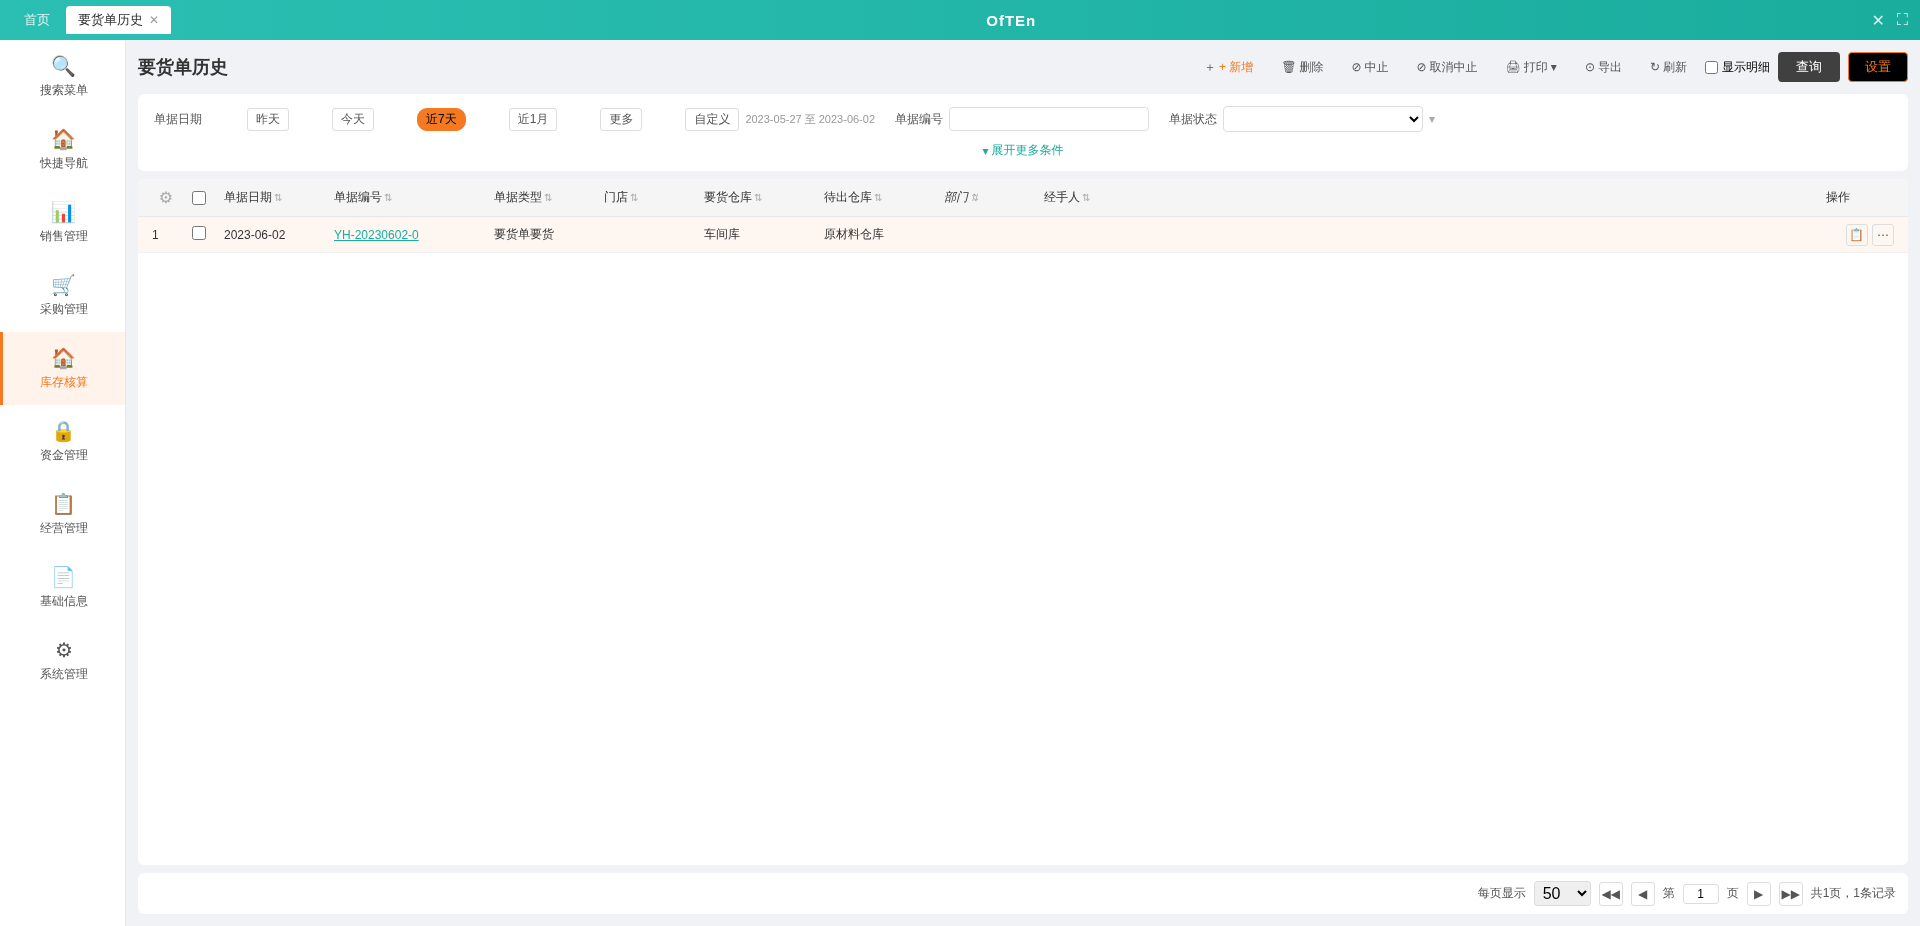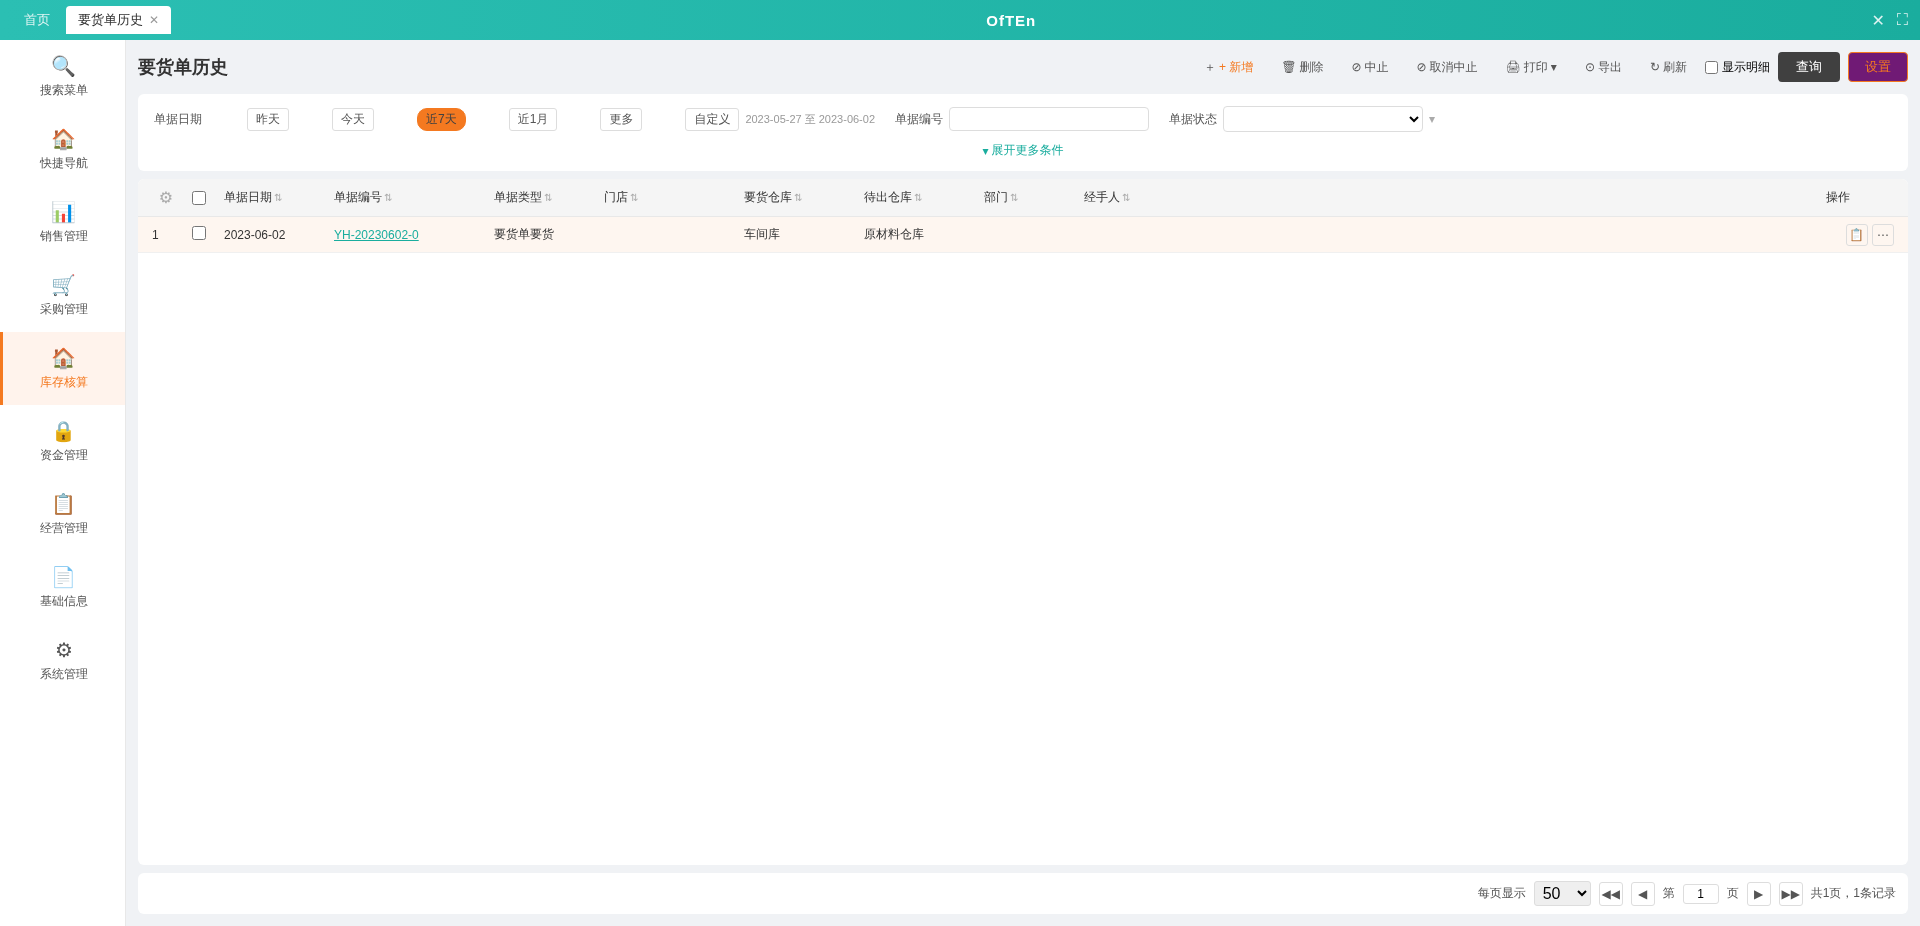--- a/index.html
+++ b/index.html
@@ -122,21 +122,21 @@
     .btn-primary {
       background: #404040;
       color: #fff;
       border: none;
       padding: 6px 18px;
       border-radius: 4px;
       cursor: pointer;
       font-size: 13px;
     }
     .btn-secondary {
-      background: #701a75;
+      background: #000000;
       color: #f47920;
       border: 1px solid #f47920;
       padding: 5px 16px;
       border-radius: 4px;
       cursor: pointer;
       font-size: 13px;
     }
 
     
     .filter-area {
@@ -165,21 +165,21 @@
       border: 1px solid #ddd;
       border-radius: 3px;
       cursor: pointer;
       font-size: 12px;
       background: #fff;
       color: #555;
       margin-left: 39px;
     }
     .date-btn.active {
       background: #f47920;
-      color: #404040;
+      color: #000000;
       border-color: #f47920;
       border-radius: 10px;
     }
     .date-range { font-size: 11px; color: #999; }
     .filter-input {
       border: 1px solid #ddd;
       border-radius: 4px;
       padding: 4px 8px;
       width: 200px;
       font-size: 12px;
@@ -251,23 +251,23 @@
     }
     .td.link { color: #1aad9e; cursor: pointer; text-decoration: underline; }
 
     
     .col-index { width: 40px; flex-shrink: 0; }
     .col-check { width: 32px; flex-shrink: 0; }
     .col-date { width: 110px; flex-shrink: 0; }
     .col-num { width: 160px; flex-shrink: 0; }
     .col-type { width: 110px; flex-shrink: 0; }
     .col-shop { width: 100px; flex-shrink: 0; }
-    .col-warehouse { width: 120px; flex-shrink: 0; margin-left: 40px; }
+    .col-warehouse { width: 120px; flex-shrink: 0; }
     .col-pending { width: 120px; flex-shrink: 0; }
-    .col-dept { width: 100px; flex-shrink: 0; }
+    .col-dept { width: 100px; flex-shrink: 0; font-style: italic; }
     .col-handler { width: 120px; flex-shrink: 0; }
     .col-spacer { flex: 1; }
     .col-action { width: 80px; flex-shrink: 0; text-align: right; }
 
     .settings-icon {
       width: 32px;
       height: 32px;
       display: flex;
       align-items: center;
       justify-content: center;

